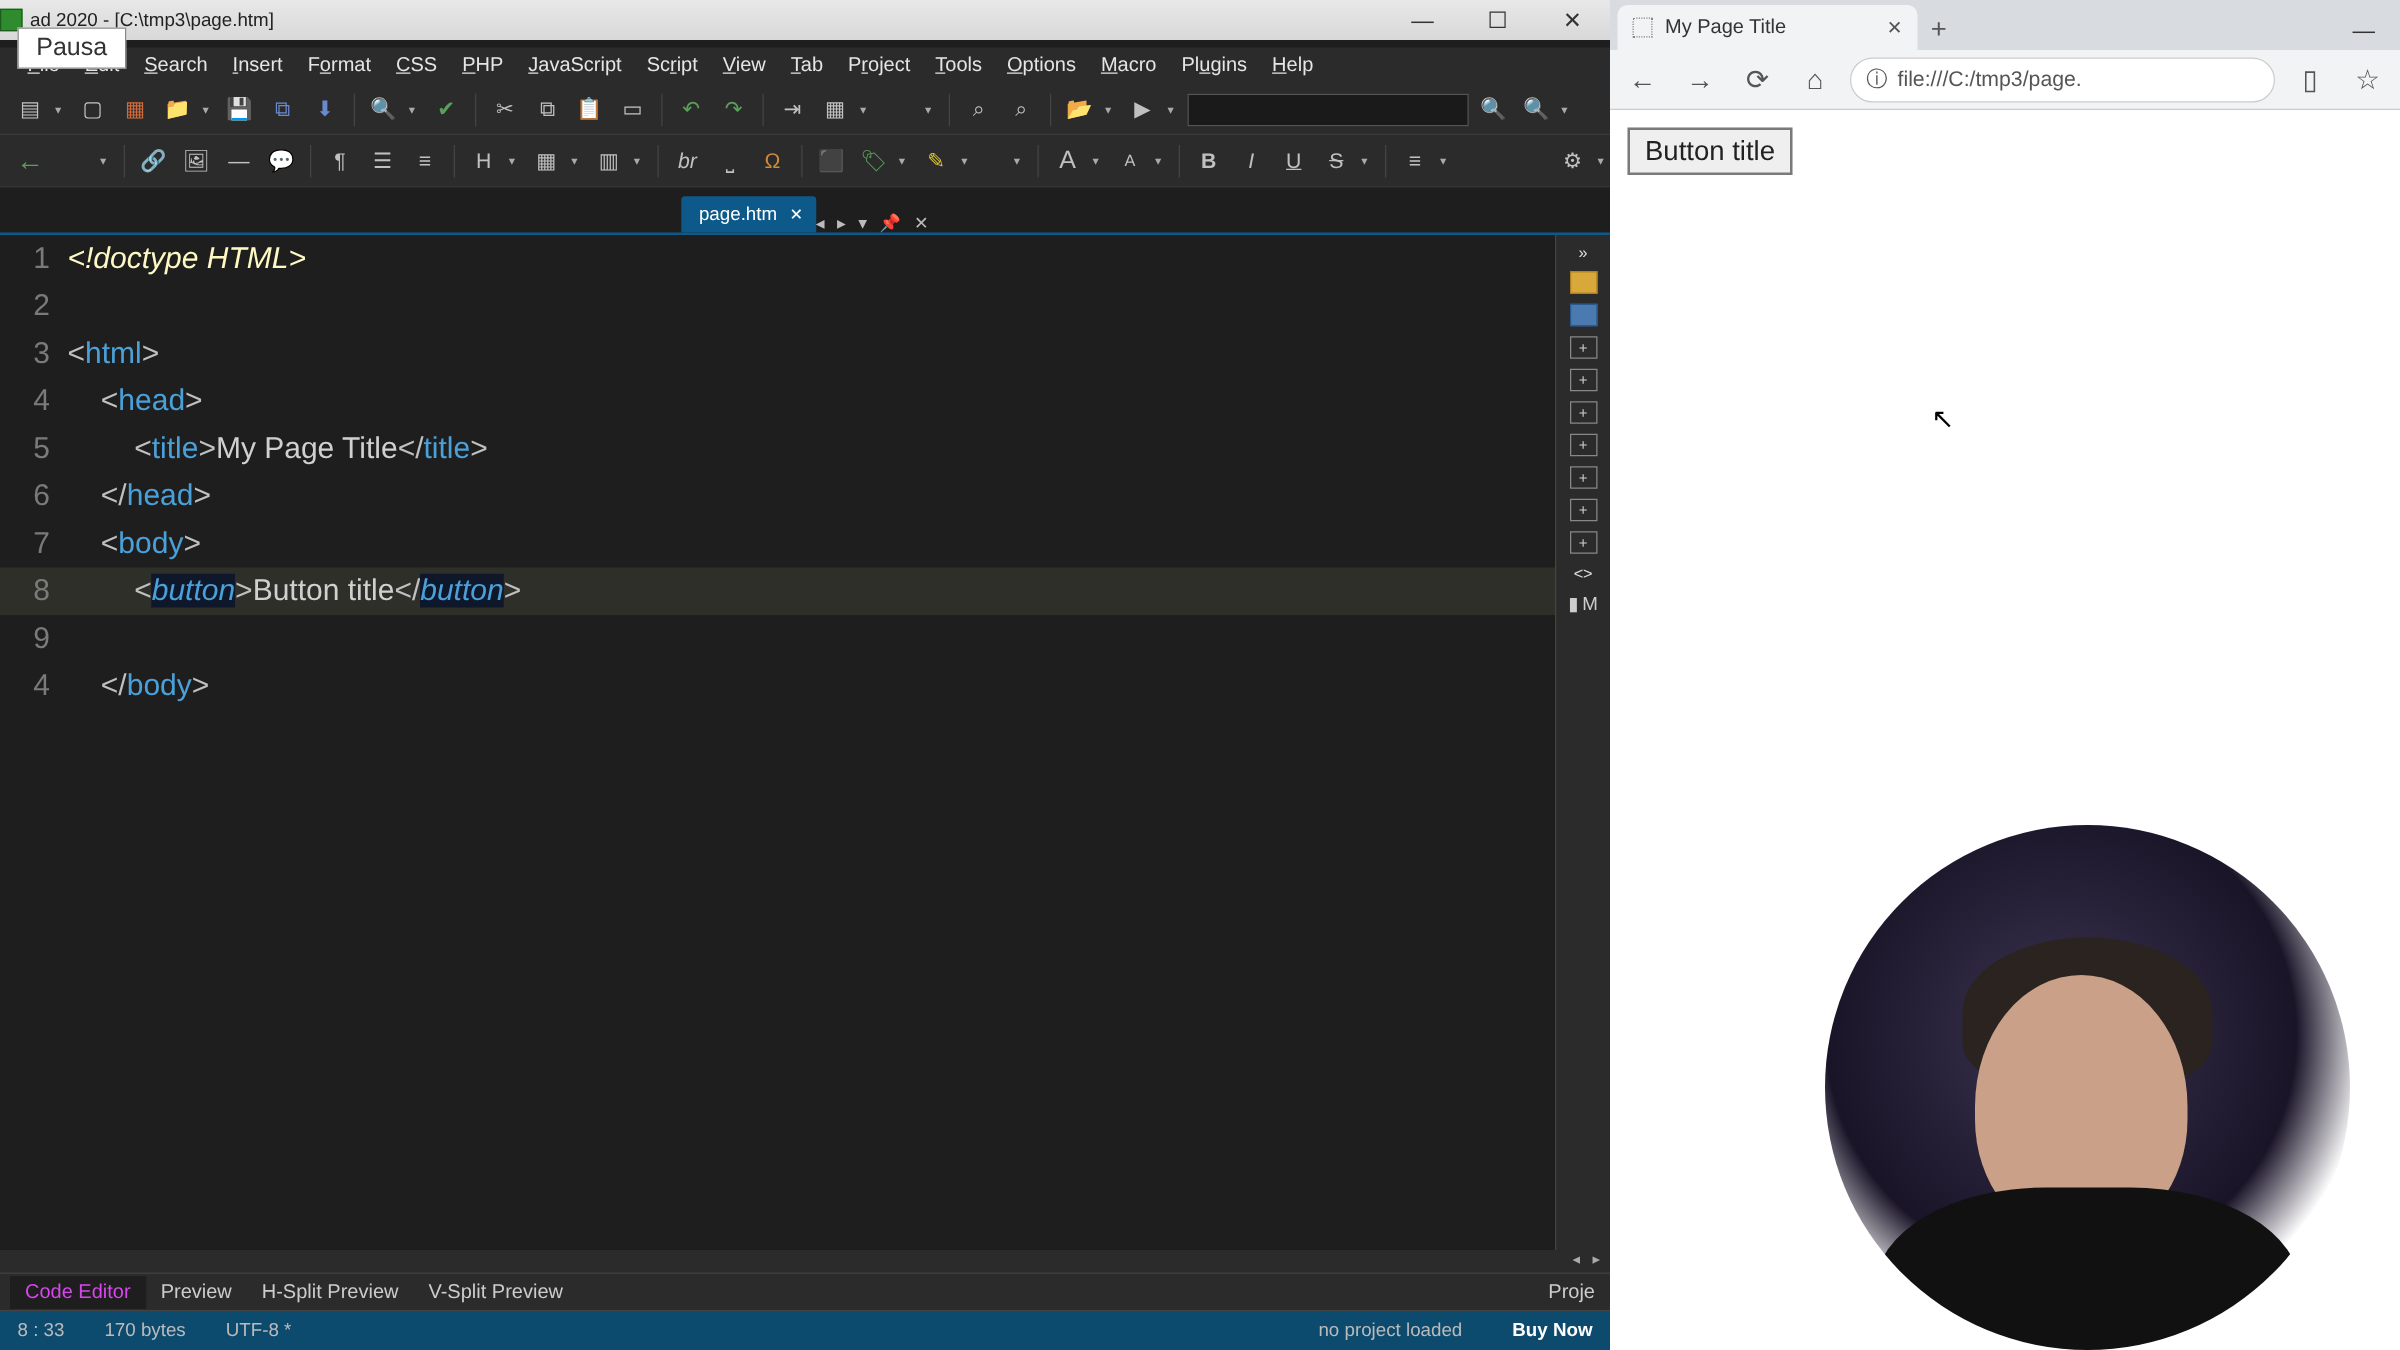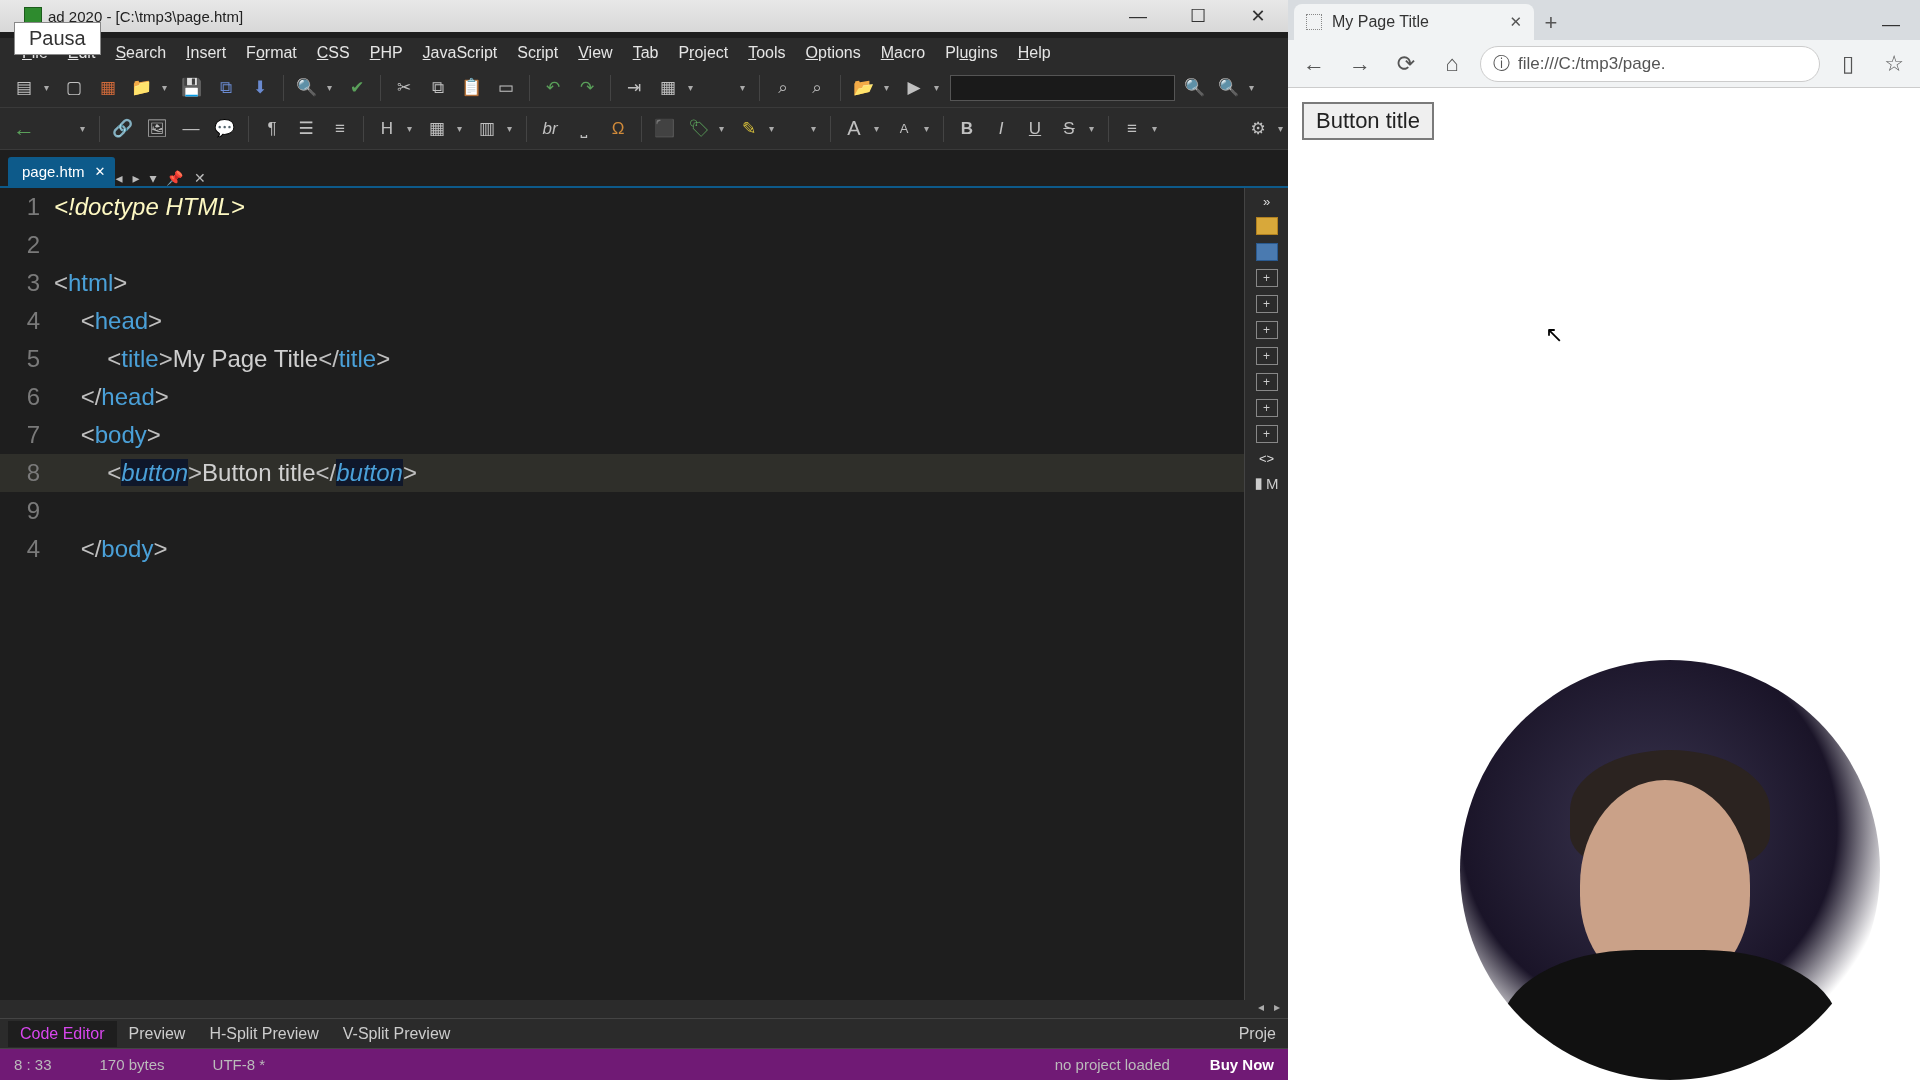--- a/index.html
+++ b/index.html
@@ -1,38 +1,38 @@
 <!DOCTYPE html>
 <html><head>
 <meta charset="utf-8">
 <style>
 * { margin:0; padding:0; box-sizing:border-box; font-family:"Segoe UI",Tahoma,sans-serif; }
 body { width:1920px; height:1080px; background:#000; overflow:hidden; position:relative; }
 
 
 .editor-window{position:absolute;left:0;top:0;width:1288px;height:1080px;background:#1e1e1e;display:flex;flex-direction:column;}
-.titlebar{height:32px;background:linear-gradient(#e8e8e8,#d8d8d8);display:flex;align-items:center;padding-left:24px;}
+.titlebar{height:32px;background:linear-gradient(#e8e8e8,#d8d8d8);display:flex;align-items:center;padding-left:0;}
 .title-icon{width:18px;height:18px;background:#2e8b2e;border:1px solid #1c5c1c;margin-right:6px;}
 .titlebar .title-text{font-size:15px;color:#222;flex:1;}
 .wc{width:60px;height:32px;display:flex;align-items:center;justify-content:center;color:#333;font-size:18px;}
 .pausa{position:absolute;left:14px;top:22px;background:#fff;border:1px solid #888;padding:4px 14px;font-size:20px;color:#333;z-index:5;}
 
 .menubar{height:30px;background:#2b2b2b;display:flex;align-items:center;padding-left:14px;gap:4px;margin-top:6px;}
 .menubar span{color:#e5e5e5;font-size:16px;padding:3px 8px;}
 .menubar span u{text-decoration:underline;}
 
 .toolbar{height:40px;background:#2b2b2b;display:flex;align-items:center;padding-left:10px;gap:6px;border-bottom:1px solid #3a3a3a;}
 .tb{width:28px;height:28px;display:flex;align-items:center;justify-content:center;color:#c0c0c0;font-size:17px;border-radius:2px;}
 .sep{width:1px;height:26px;background:#444;margin:0 3px;}
 .dd{width:10px;font-size:10px;color:#aaa;}
 .searchbox{width:225px;height:26px;background:#1a1a1a;border:1px solid #555;}
 
 .toolbar2{height:42px;background:#2b2b2b;display:flex;align-items:center;padding-left:10px;gap:6px;border-bottom:1px solid #3a3a3a;}
 
-.tabstrip{height:36px;background:#1e1e1e;display:flex;align-items:flex-end;padding-left:8px;justify-content:flex-start;}
+.tabstrip{height:36px;background:#1e1e1e;display:flex;align-items:flex-end;padding-left:8px;justify-content:center;}
 .filetab{background:#0d5a8a;color:#fff;padding:6px 10px 6px 14px;font-size:15px;display:flex;align-items:center;gap:10px;border-radius:3px 3px 0 0;}
 .filetab .x{font-size:13px;cursor:pointer;}
 .tabright{display:flex;gap:10px;padding-right:8px;color:#bbb;font-size:14px;align-items:center;}
 
 .editor-area{flex:1;display:flex;border-top:2px solid #0d5a8a;}
 .code{flex:1;background:#1e1e1e;font-family:Consolas,monospace;font-size:24px;line-height:38px;position:relative;}
 .codeline{display:flex;}
 .codeline.hl{background:#2f2f2a;}
 .ln{width:54px;text-align:right;color:#7a7a7a;padding-right:14px;user-select:none;}
 .lc{white-space:pre;}
@@ -44,21 +44,21 @@
 
 .sidepanel{width:44px;background:#2b2b2b;border-left:1px solid #444;display:flex;flex-direction:column;align-items:center;padding-top:6px;gap:8px;}
 .sp{width:22px;height:18px;border:1px solid #888;color:#ccc;font-size:12px;display:flex;align-items:center;justify-content:center;}
 .sp.f{background:#d8a83a;border-color:#b08020;}
 .sp.s{background:#4a7ab0;border-color:#2a5a90;}
 .chevpane{color:#ddd;font-size:13px;}
 
 .bottomtabs{height:30px;background:#2b2b2b;display:flex;align-items:center;padding-left:8px;gap:4px;border-top:1px solid #444;justify-content:space-between;}
 .btab{padding:4px 12px;color:#ccc;font-size:16px;}
 .btab.act{background:#1e1e1e;color:#d946ef;}
-.statusbar{height:32px;background:#701a75;display:flex;align-items:center;color:#bbb;font-size:15px;padding:0 14px;gap:48px;border-top:1px solid #444;}
+.statusbar{height:32px;background:#0c4a6e;display:flex;align-items:center;color:#bbb;font-size:15px;padding:0 14px;gap:32px;border-top:1px solid #444;}
 .statusbar .right{margin-left:auto;display:flex;gap:40px;}
 
 
 .browser{position:absolute;left:1288px;top:0;width:632px;height:1080px;background:#fff;display:flex;flex-direction:column;}
 .btabstrip{height:40px;background:#d8dce0;display:flex;align-items:flex-end;}
 .btab2{background:#f1f3f4;height:36px;display:flex;align-items:center;padding:0 12px;gap:10px;border-radius:8px 8px 0 0;margin-left:6px;min-width:240px;}
 .btab2 .favicon{width:16px;height:16px;border:1px dotted #888;}
 .btab2 .t{font-size:16px;color:#333;flex:1;}
 .btab2 .x{color:#555;font-size:15px;}
 .newtab{width:34px;height:34px;display:flex;align-items:center;justify-content:center;color:#555;font-size:22px;}

